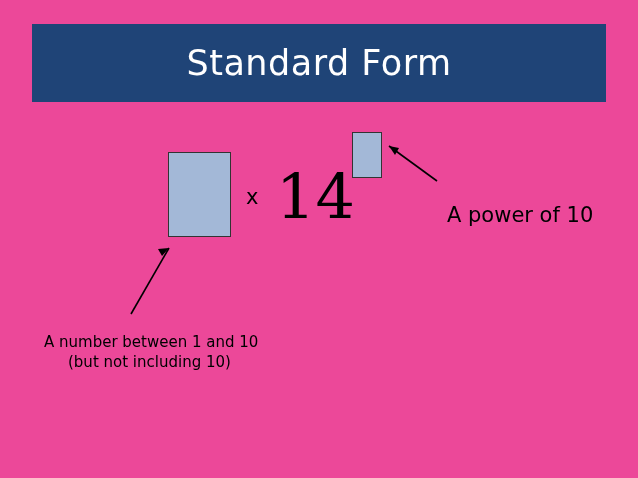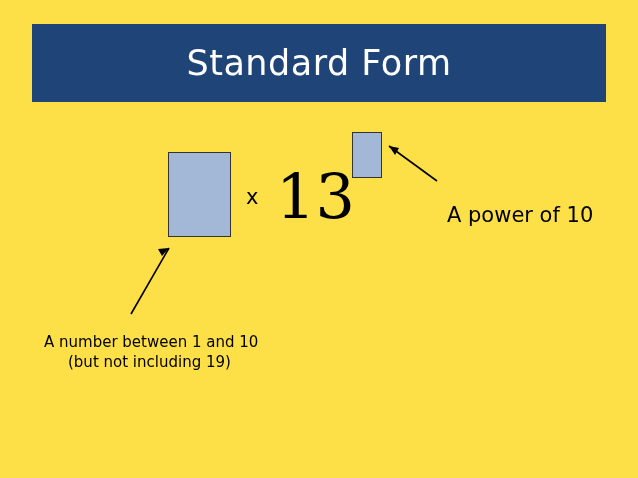--- a/index.html
+++ b/index.html
@@ -12,21 +12,21 @@
     height: 478px;
     position: relative;
     overflow: hidden;
     font-family: "DejaVu Sans", sans-serif;
   }
   #slide {
     position: absolute;
     left: 0; top: 0;
     width: 638px;
     height: 478px;
-    background: #fde047;
+    background: #ec4899;
   }
   
   #title-banner {
     position: absolute;
     left: 32px;
     top: 24px;
     width: 574px;
     height: 78px;
     background: #1F4477;
     display: flex;
@@ -119,29 +119,29 @@
 <div id="slide">
 
   <div id="title-banner">
     <span id="title-text">Standard Form</span>
   </div>
 
   <div id="mantissa-box"></div>
 
   <span id="times-sign">x</span>
 
-  <span id="ten-text">13</span>
+  <span id="ten-text">14</span>
 
   <div id="exponent-box"></div>
 
   <span id="power-label">A power of 10</span>
 
   <div id="number-label">
     <span>A number between 1 and 10</span>
-    <span class="line2">(but not including 19)</span>
+    <span class="line2">(but not including 10)</span>
   </div>
 
   <svg id="arrows" viewBox="0 0 638 478">
 
     <g>
       <line x1="437" y1="181" x2="389" y2="146" stroke="#000000" stroke-width="1.6"></line>
       <polygon points="389,146 399,148 395,155" fill="#000000"></polygon>
     </g>
 
     <g>

